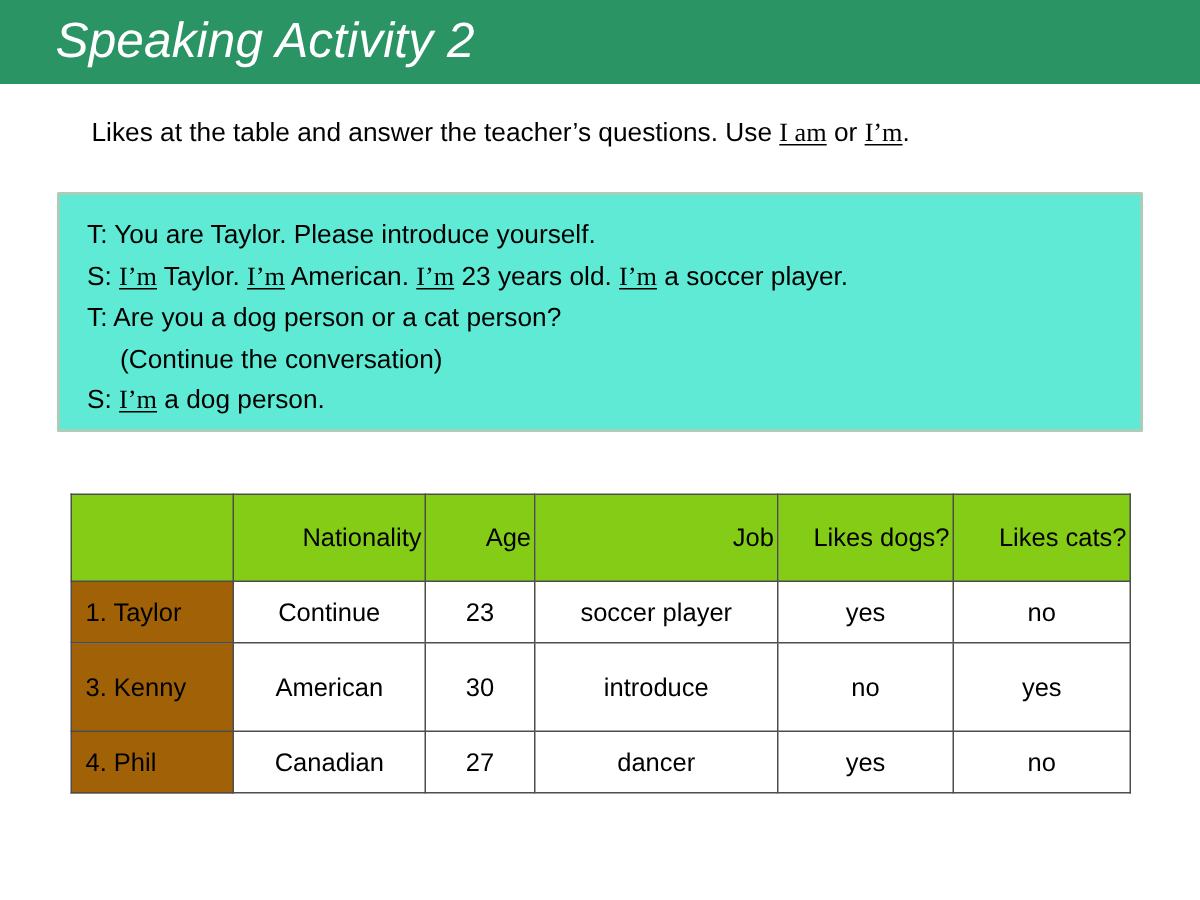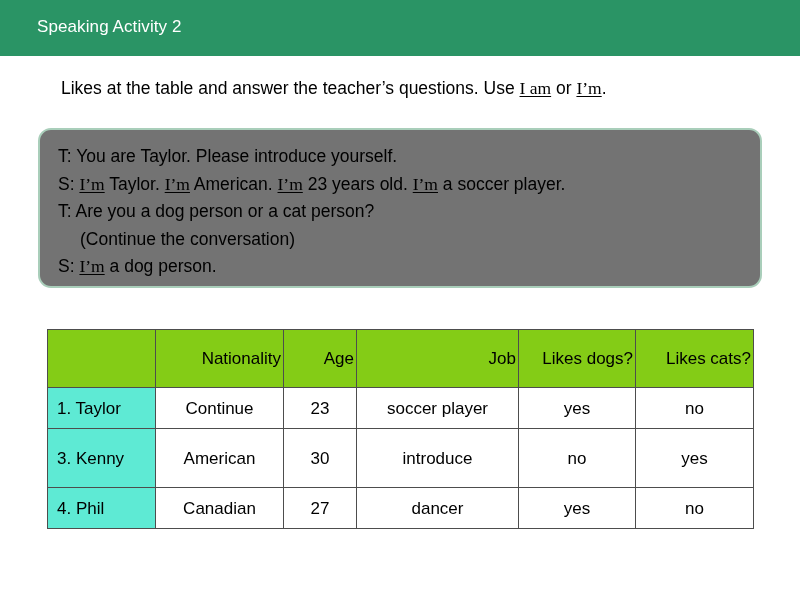--- a/index.html
+++ b/index.html
@@ -24,25 +24,26 @@
     width: 800px;
     height: 56px;
     background: #2a9465;
     box-sizing: border-box;
   }
   .header-title {
     position: absolute;
     left: 37px;
     top: 12px;
     color: #ffffff;
-    font-size: 17px;
+    font-size: 33px;
     font-weight: normal;
     letter-spacing: 0.1px;
     line-height: 30px;
     white-space: nowrap;
+    font-style: italic;
   }
 
   
   .instruction {
     position: absolute;
     left: 61px;
     top: 76px;
     font-size: 17.5px;
     color: #000000;
     line-height: 24px;
@@ -55,23 +56,23 @@
   }
 
   
   .dialogue-box {
     position: absolute;
     left: 38px;
     top: 128px;
     width: 724px;
     height: 160px;
     box-sizing: border-box;
-    background: #737373;
+    background: #5eead4;
     border: 2px solid #a9ceba;
-    border-radius: 13px;
+    border-radius: 1px;
   }
   .dialogue-lines {
     position: absolute;
     left: 18px;
     top: 13px;
     font-size: 17.5px;
     color: #000000;
   }
   .dialogue-line {
     line-height: 27.5px;
@@ -104,21 +105,21 @@
   .data-table thead th {
     background: #84cc16;
     height: 57px;
     text-align: right;
   }
   .data-table tbody td {
     background: #ffffff;
     height: 40px;
   }
   .data-table tbody td.name-cell {
-    background: #5eead4;
+    background: #a16207;
     text-align: left;
     padding-left: 9px;
   }
   tr.tall td {
     height: 58px;
   }
 
   
   col.c0 { width: 108px; }
   col.c1 { width: 128px; }

